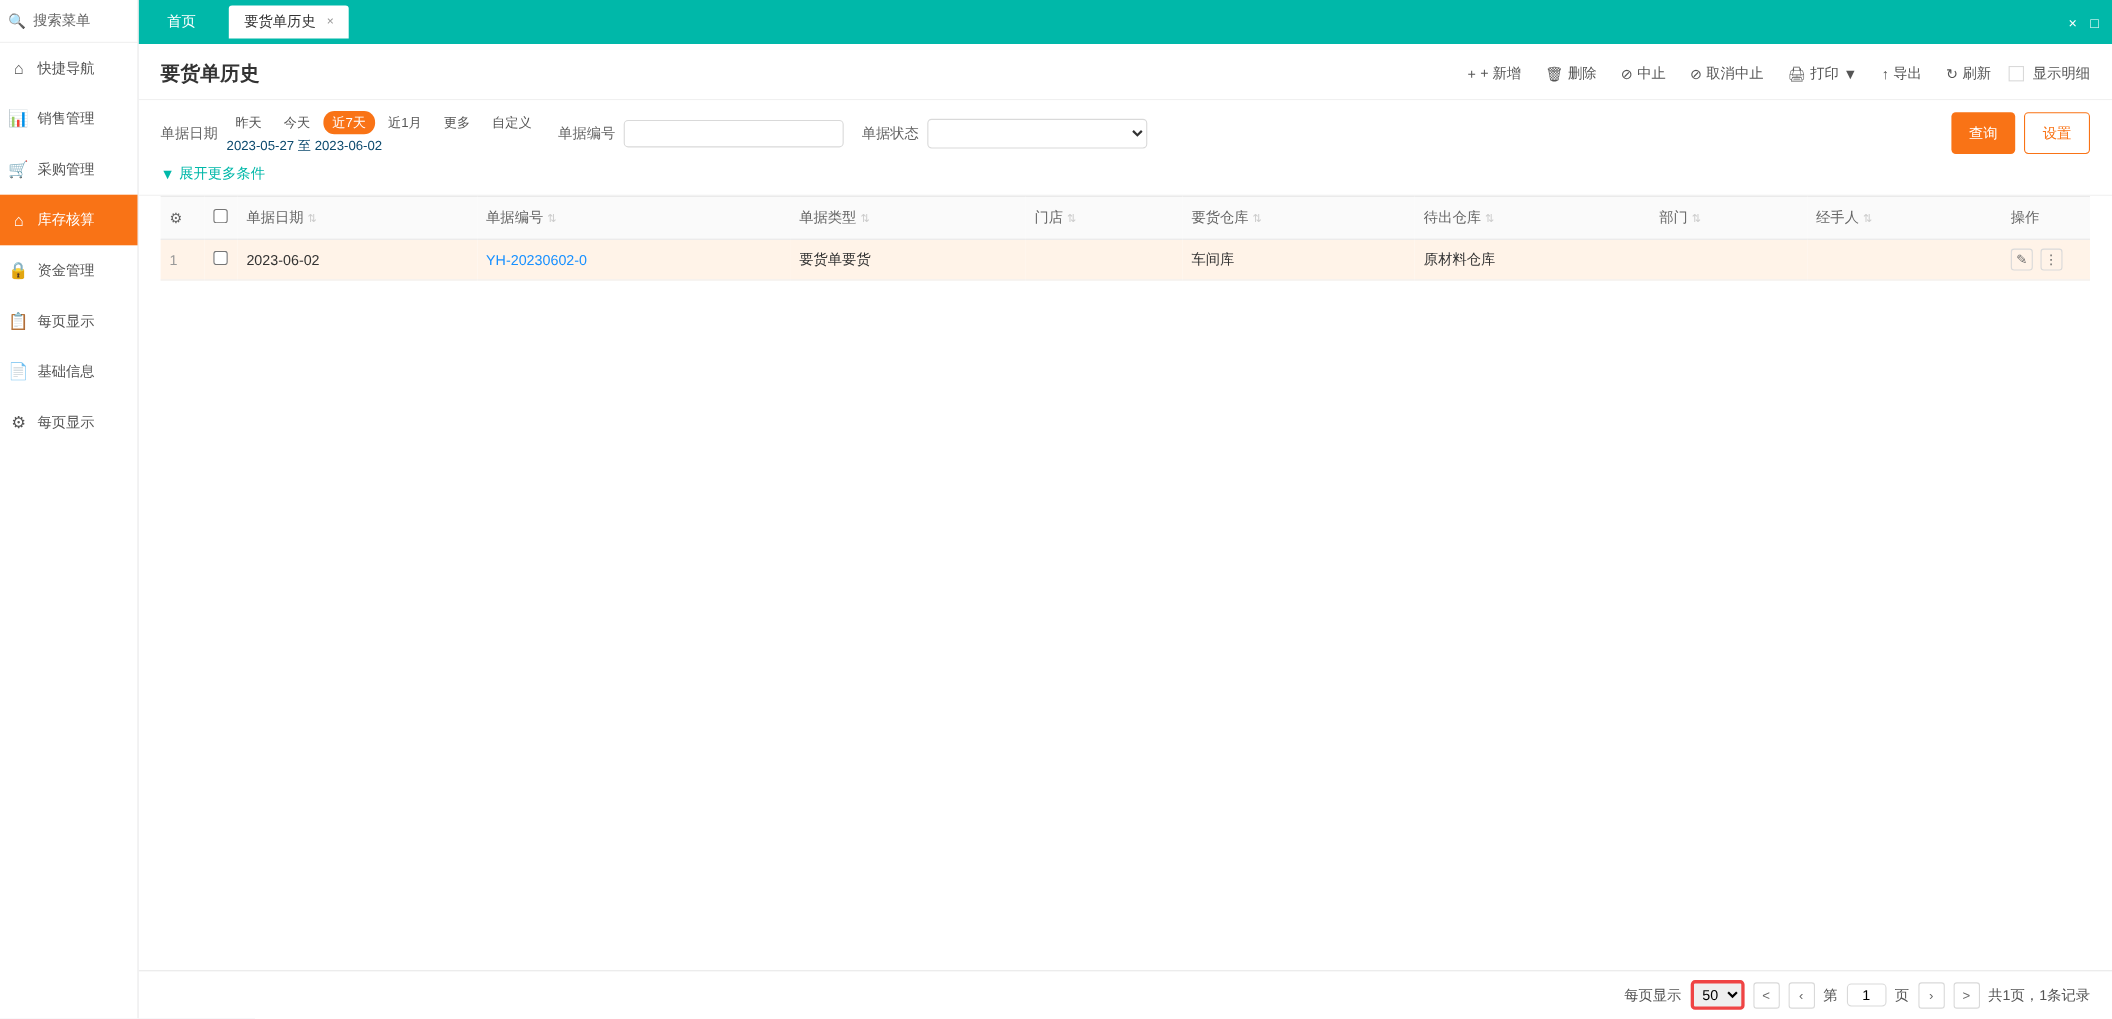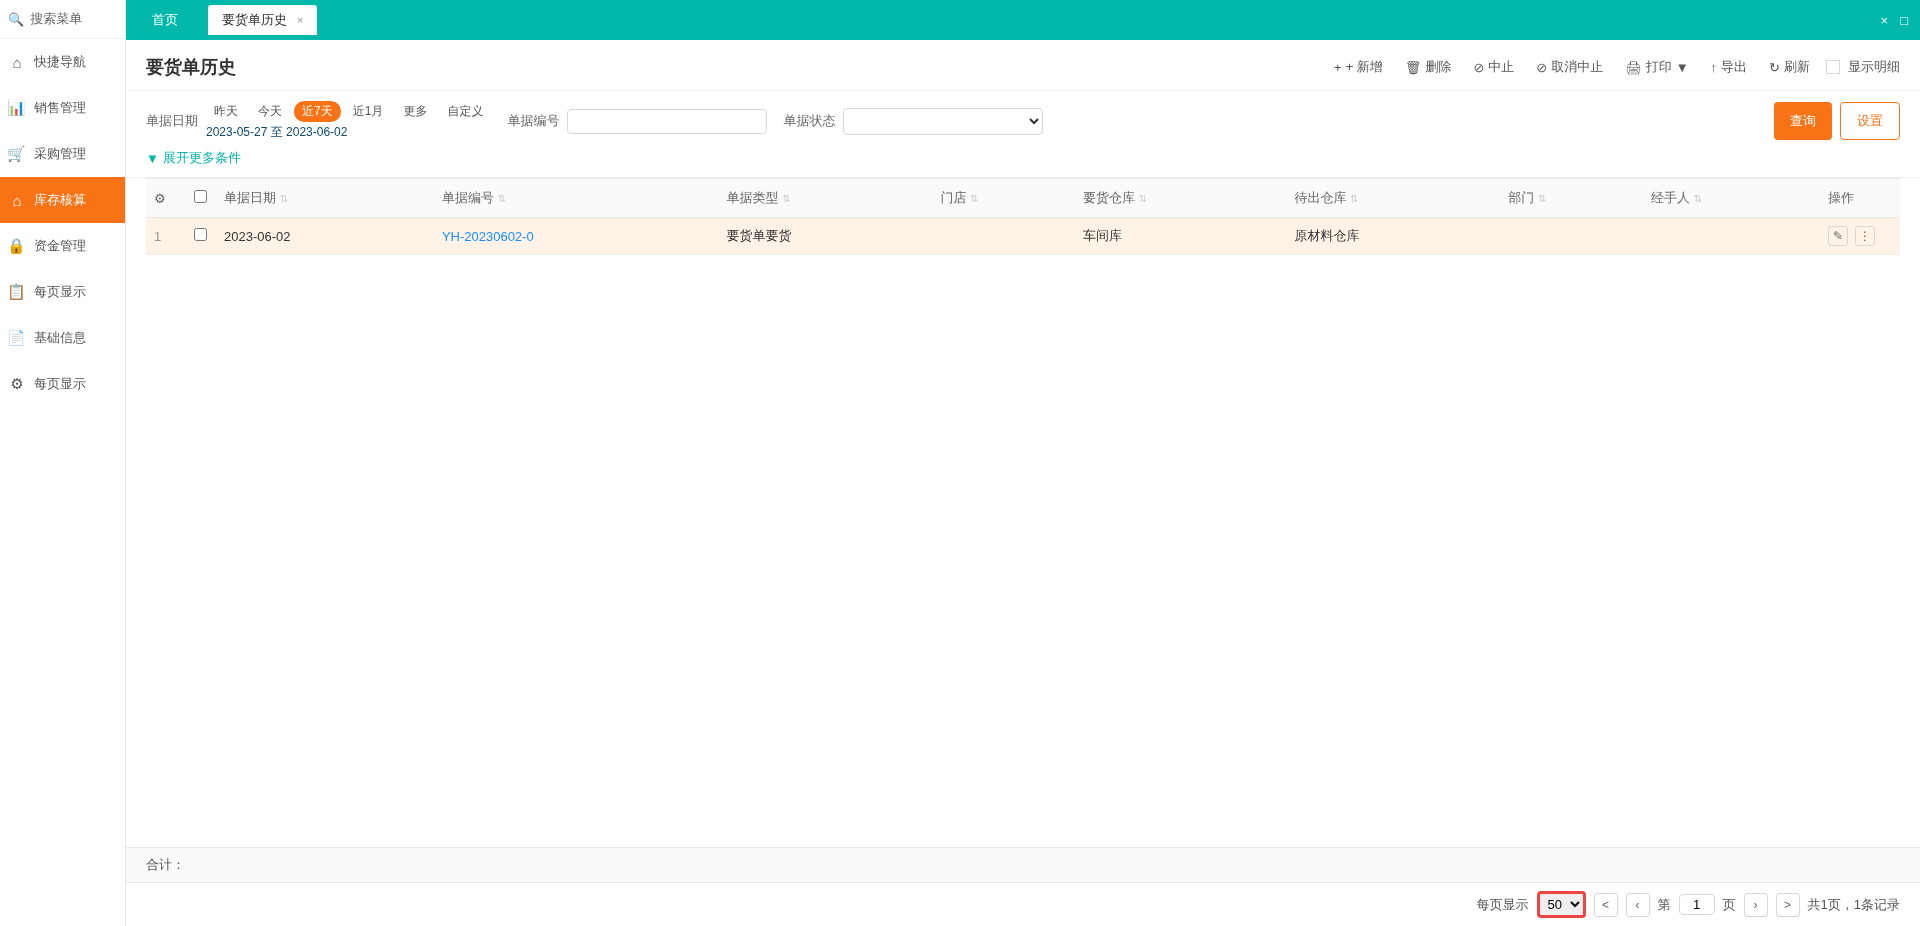--- a/index.html
+++ b/index.html
@@ -276,23 +276,20 @@
       <td></td>
       <td>
         <span class="ops-btn" title="编辑">✎</span>
         <span class="ops-btn" title="更多">⋮</span>
       </td>
     </tr>
           </tbody>
       </table>
     </div>
 
-    <div class="footer-total">
-      <span>合计：</span>
-    </div>
 
     <div class="pagination">
       <span>每页显示</span>
       <select>
         <option value="50" selected="">50</option>
       </select>
       <div class="pagination-btn">&lt;</div>
       <div class="pagination-btn">‹</div>
       <span>第</span>
       <input type="text" class="page-input" value="1" style="">

